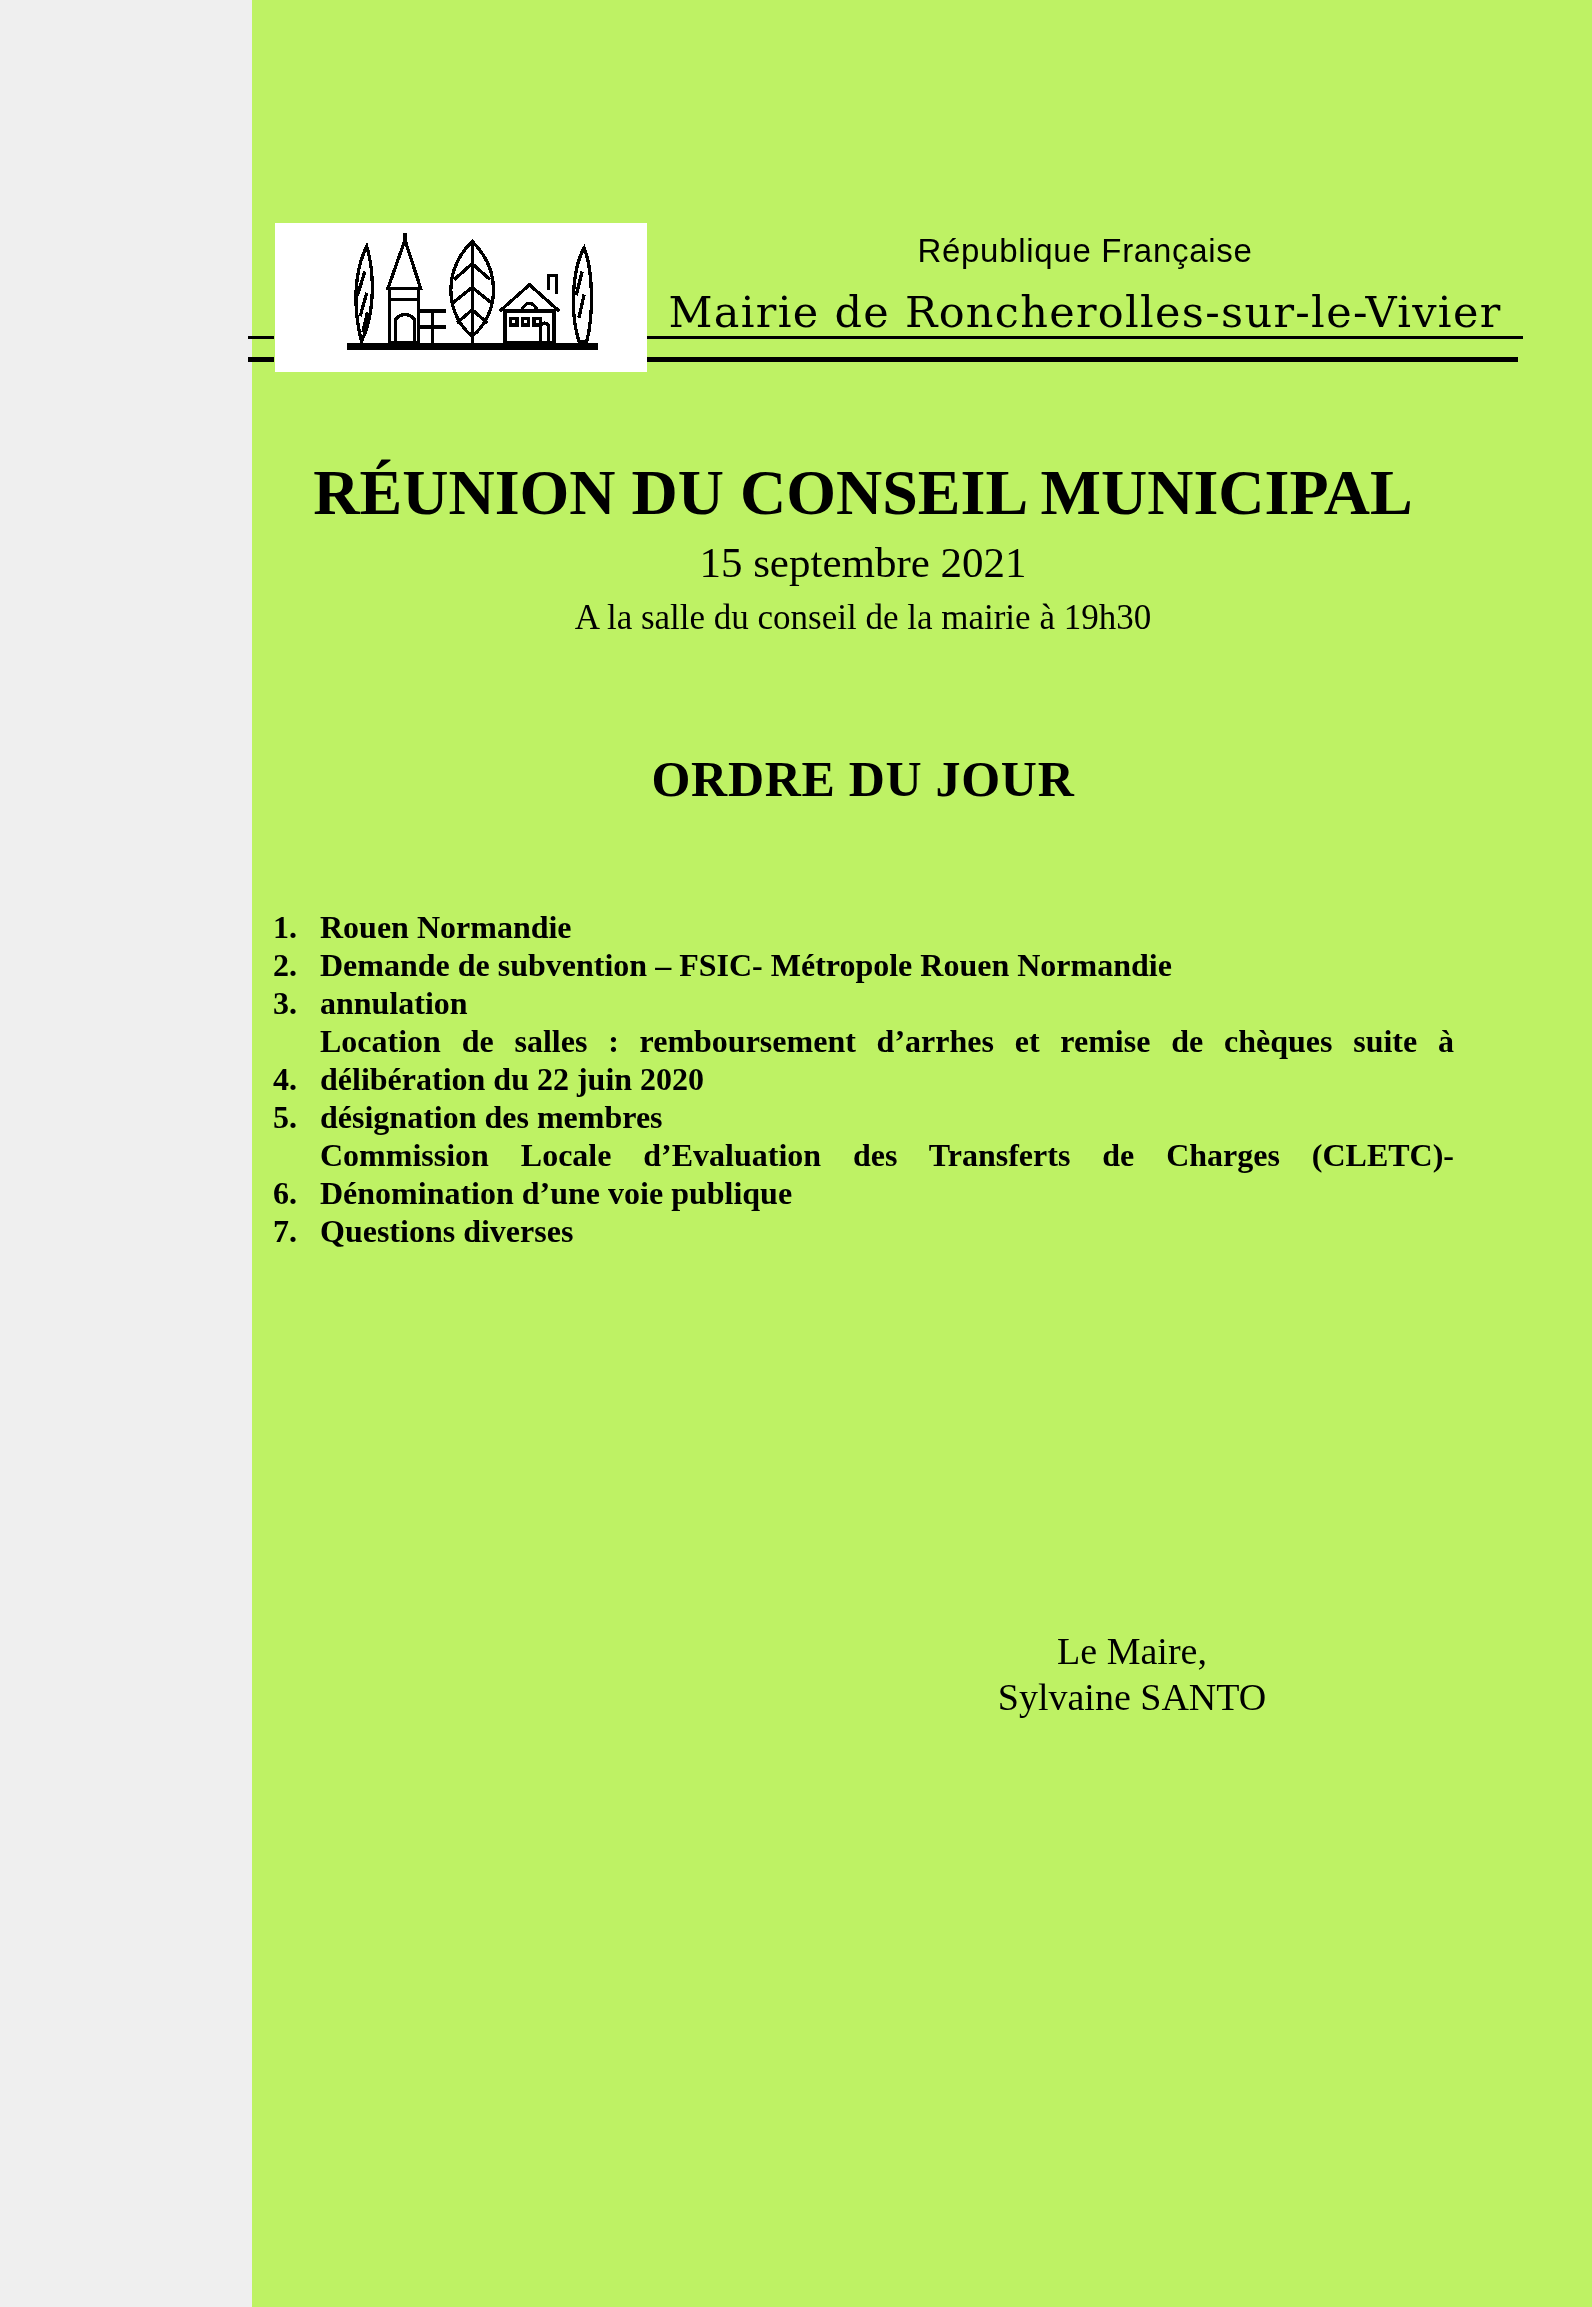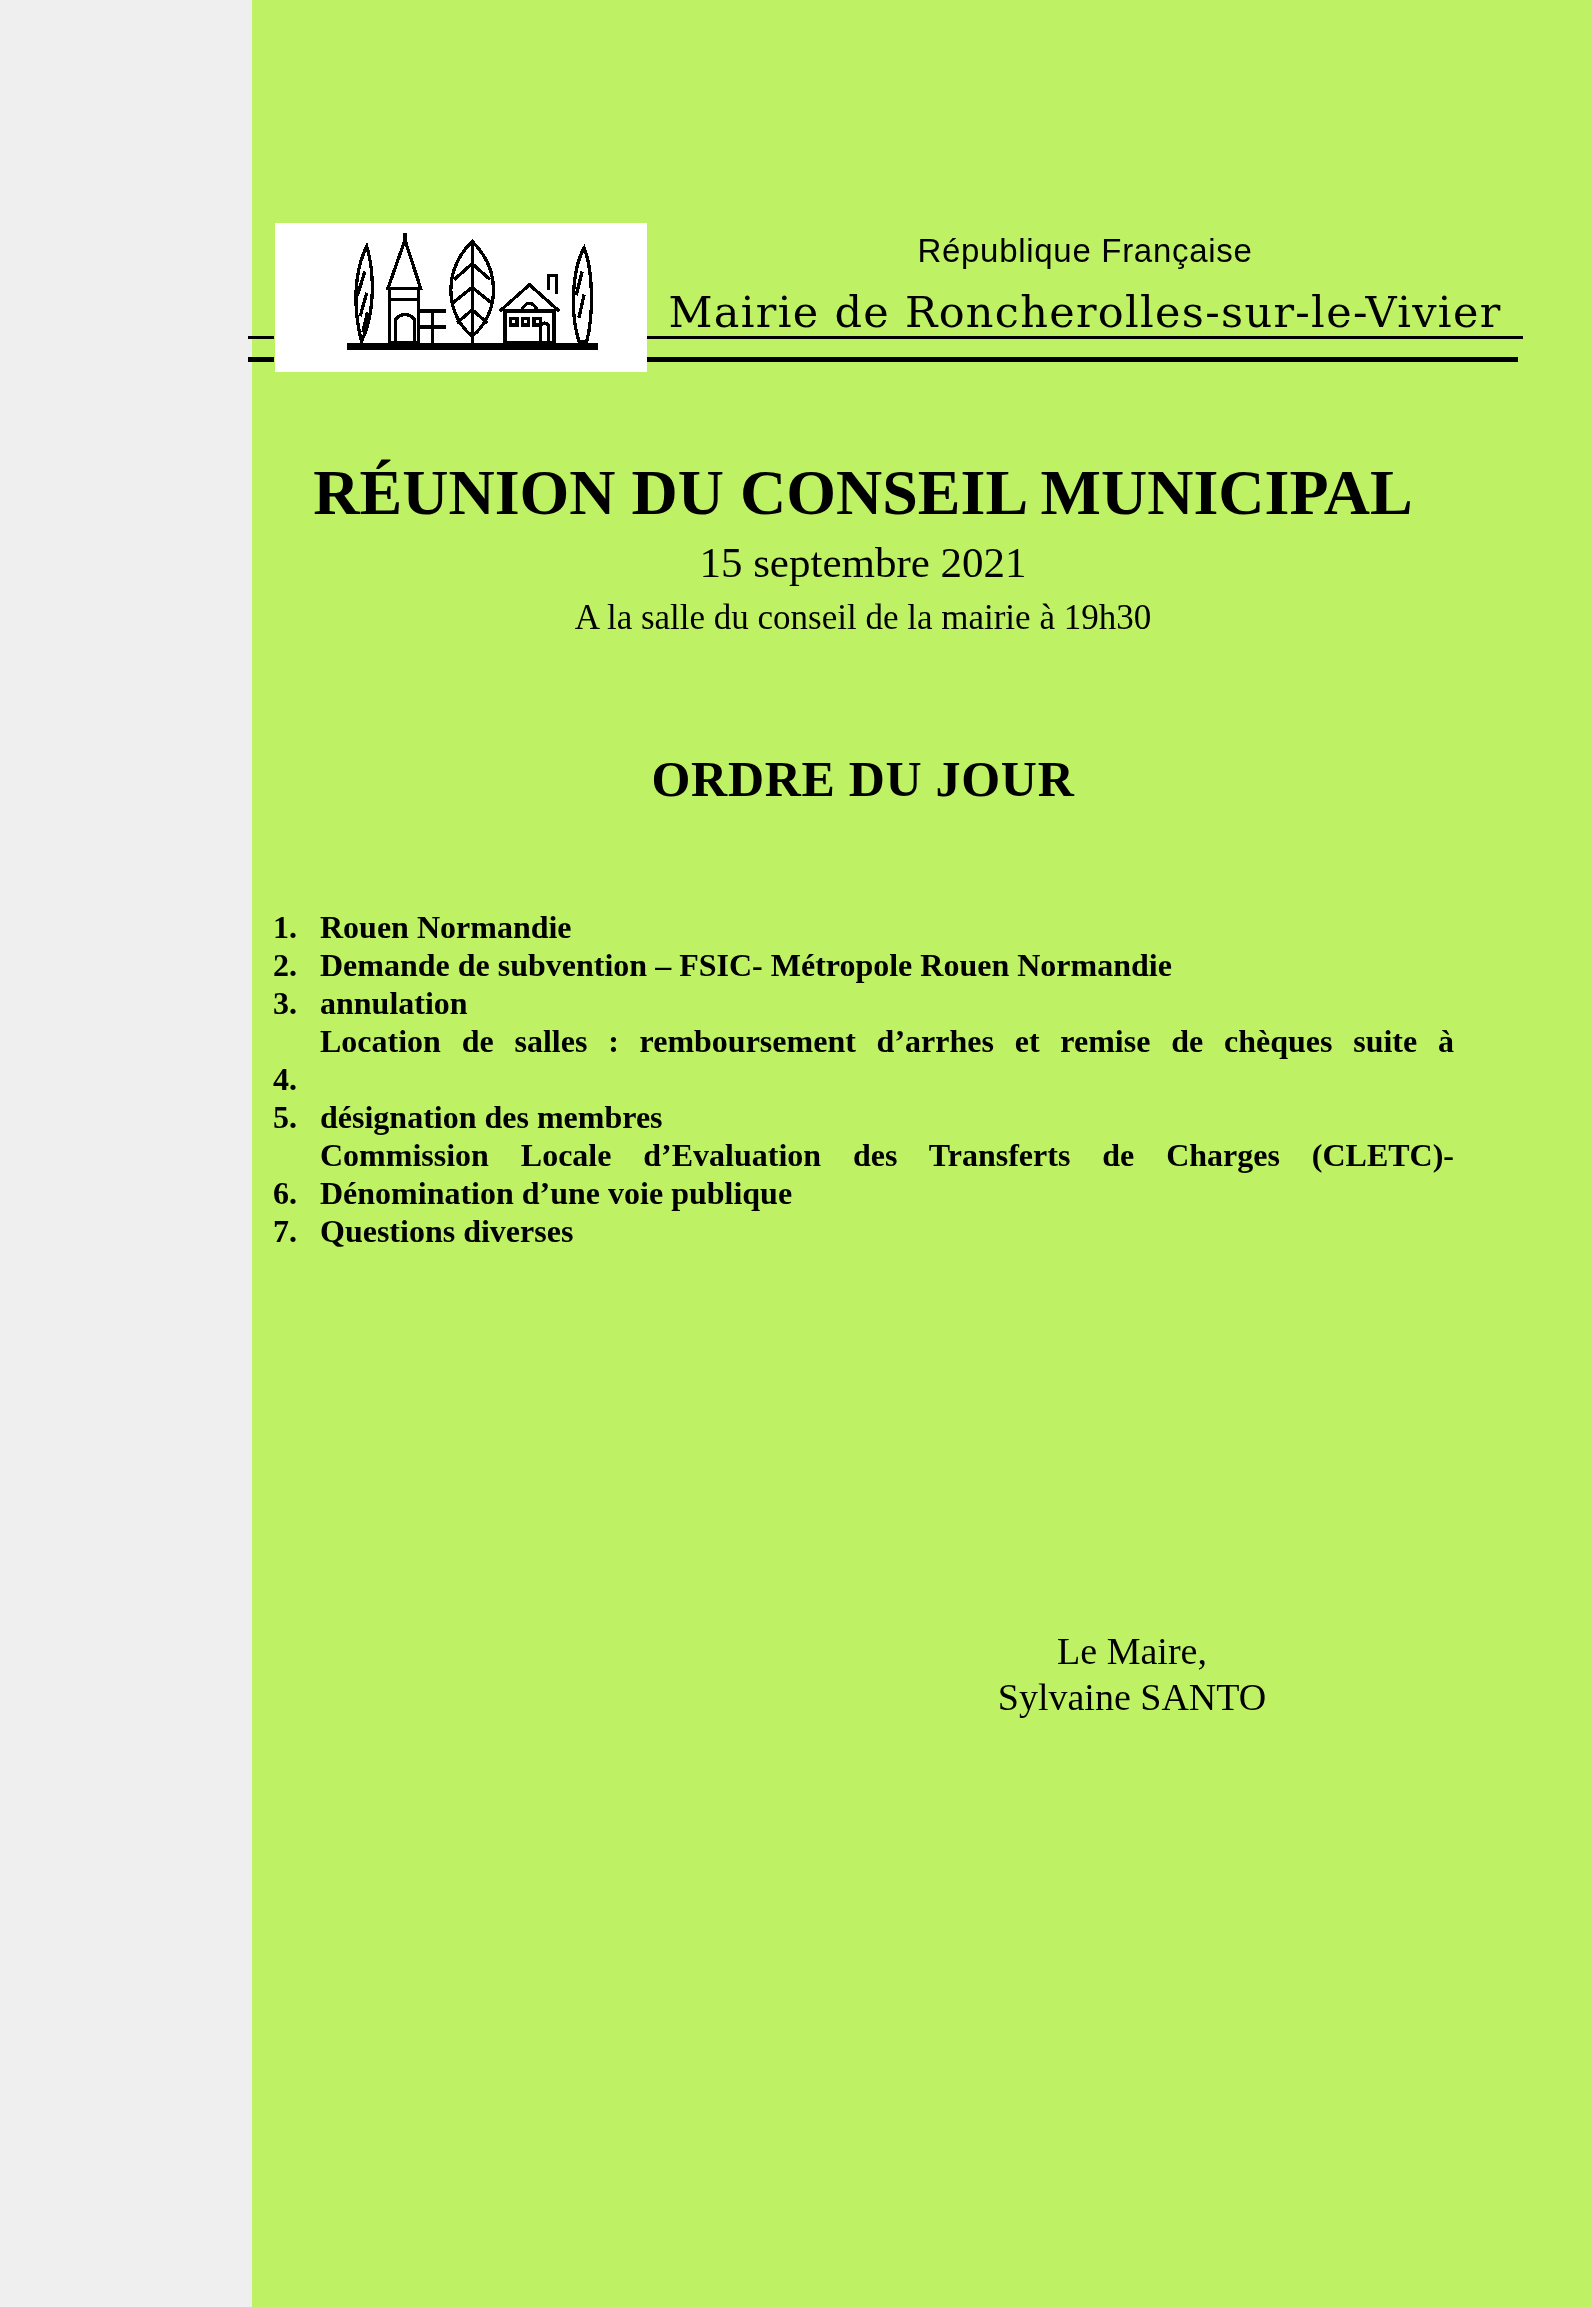--- a/index.html
+++ b/index.html
@@ -195,20 +195,21 @@
     <div class="agenda-item">
       <div class="num-col">3.</div>
       <div class="text-col">
         <div class="line">annulation</div>
         <div class="line just">Location de salles : remboursement d’arrhes et remise de chèques suite à</div>
       </div>
     </div>
     <div class="agenda-item">
       <div class="num-col">4.</div>
       <div class="text-col">
+        <div class="line">délibération du 22 juin 2020</div>
       </div>
     </div>
     <div class="agenda-item">
       <div class="num-col">5.</div>
       <div class="text-col">
         <div class="line">désignation des membres</div>
         <div class="line just">Commission Locale d’Evaluation des Transferts de Charges (CLETC)-</div>
       </div>
     </div>
     <div class="agenda-item">

